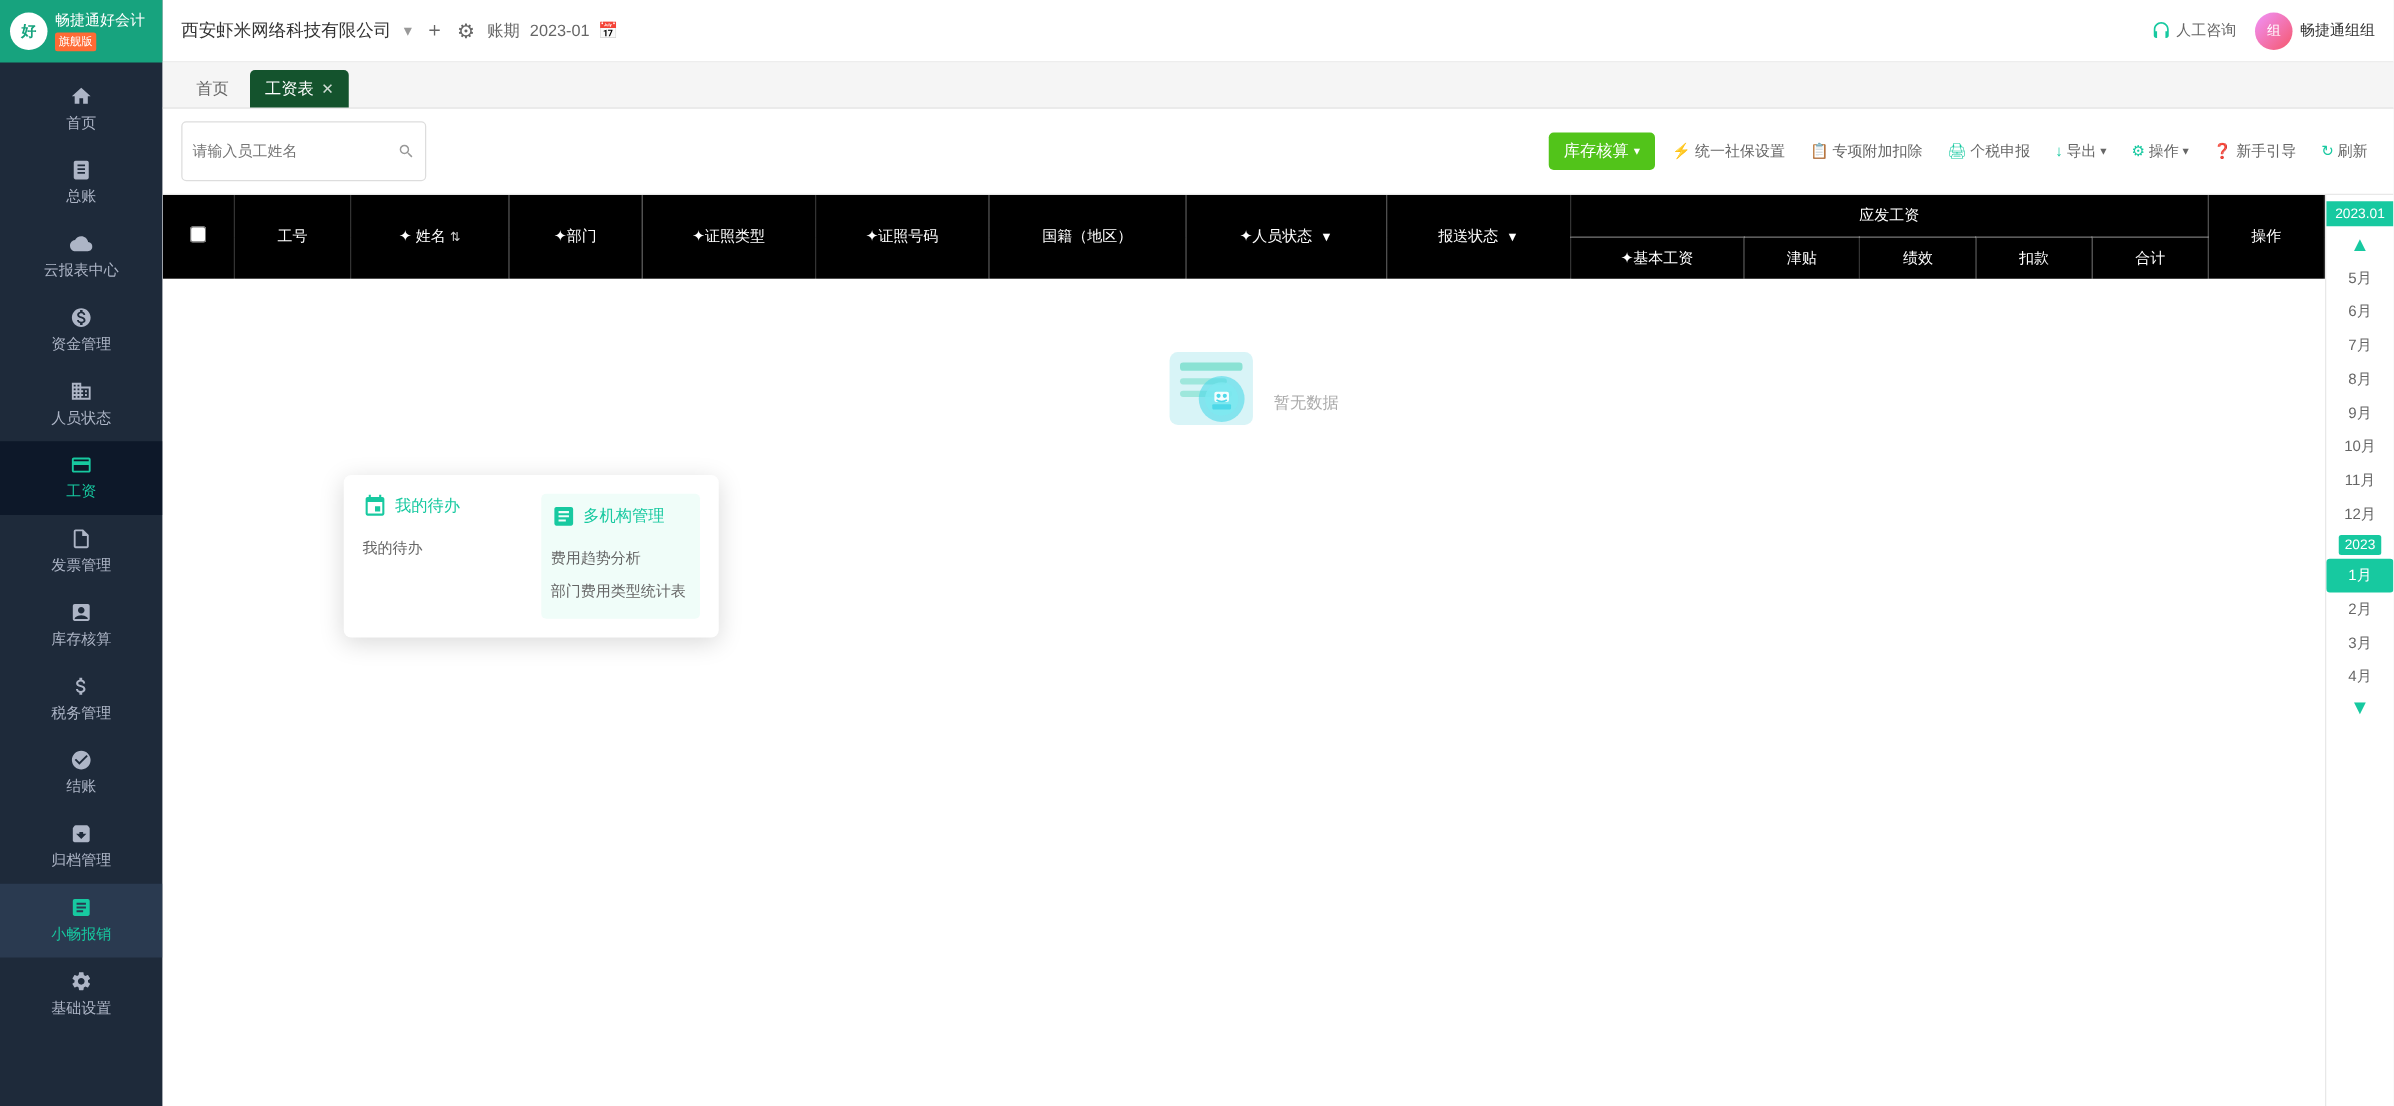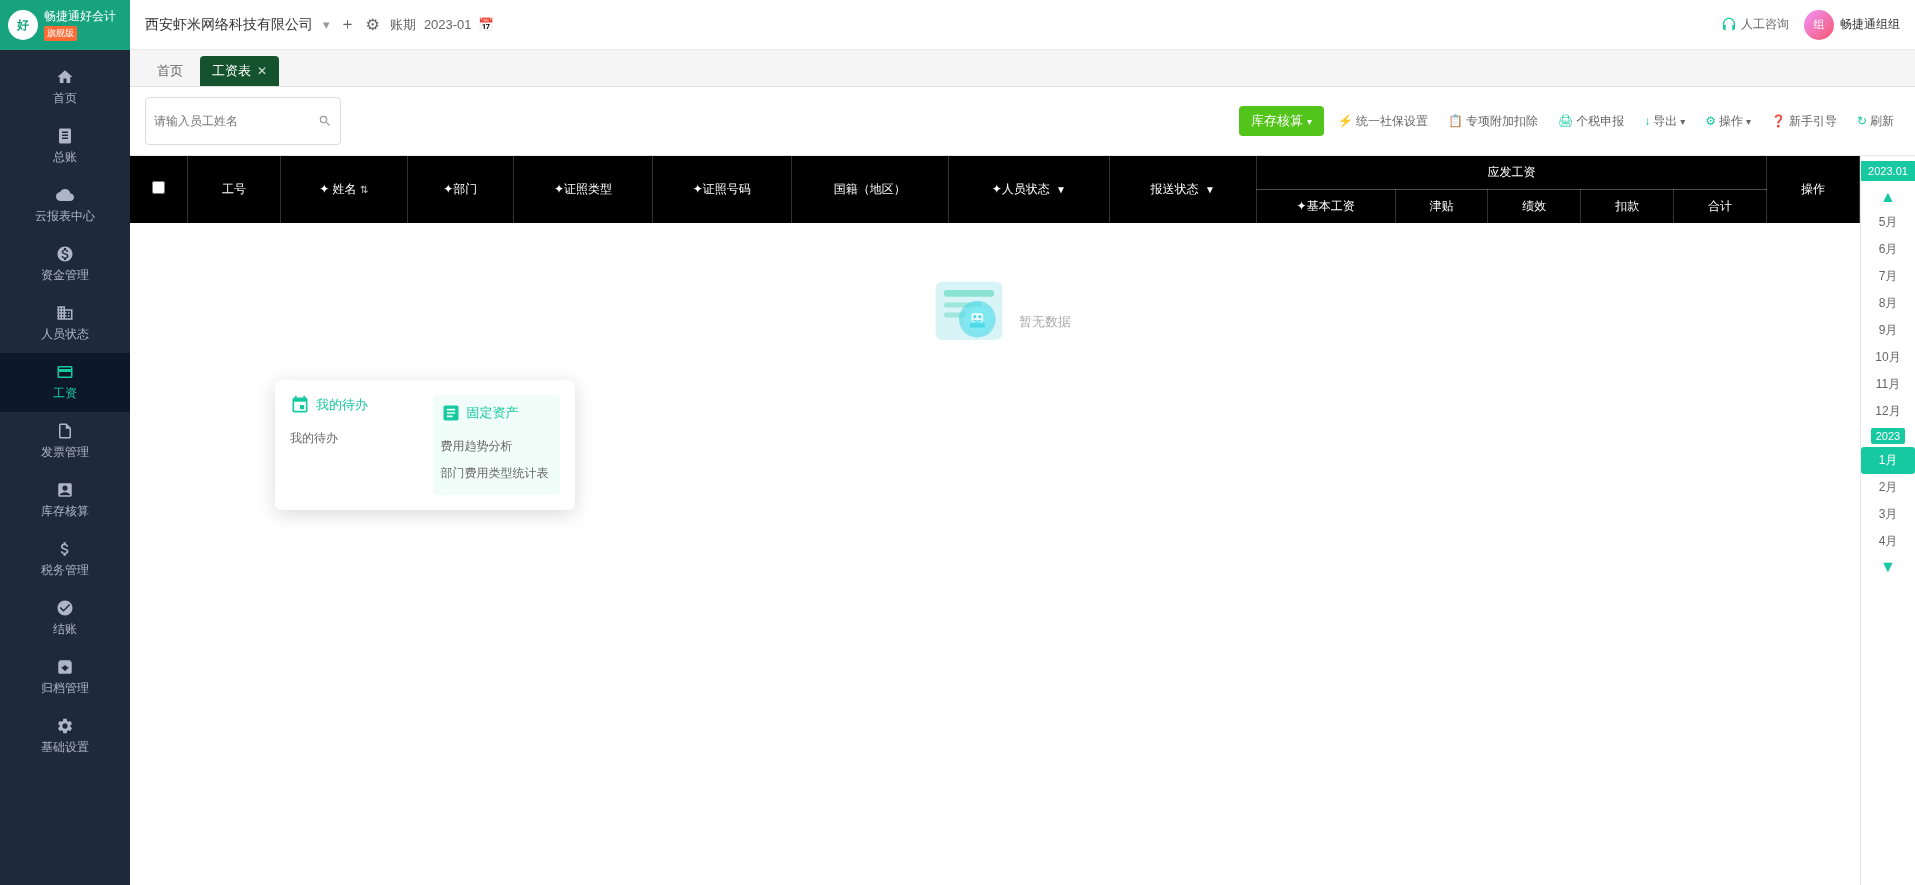--- a/index.html
+++ b/index.html
@@ -446,20 +446,26 @@
       <svg viewBox="0 0 24 24" fill="currentColor">
           <path d="M12 2C6.48 2 2 6.48 2 12s4.48 10 10 10 10-4.48 10-10S17.52 2 12 2zm-2 15l-5-5 1.41-1.41L10 14.17l7.59-7.59L19 8l-9 9z"></path>
         </svg>
       <span>结账</span>
     </div>
     <div class="sidebar-item">
       <svg viewBox="0 0 24 24" fill="currentColor">
           <path d="M20.54 5.23l-1.39-1.68C18.88 3.21 18.47 3 18 3H6c-.47 0-.88.21-1.16.55L3.46 5.23C3.17 5.57 3 6.02 3 6.5V19c0 1.1.9 2 2 2h14c1.1 0 2-.9 2-2V6.5c0-.48-.17-.93-.46-1.27zM12 17.5L6.5 12H10v-2h4v2h3.5L12 17.5z"></path>
         </svg>
       <span>归档管理</span>
+    </div>
+    <div class="sidebar-item special">
+      <svg viewBox="0 0 24 24" fill="currentColor">
+          <path d="M19 3H5c-1.1 0-2 .9-2 2v14c0 1.1.9 2 2 2h14c1.1 0 2-.9 2-2V5c0-1.1-.9-2-2-2zm-5 14H7v-2h7v2zm3-4H7v-2h10v2zm0-4H7V7h10v2z"></path>
+        </svg>
+      <span>小畅报销</span>
     </div>
     <div class="sidebar-item">
       <svg viewBox="0 0 24 24" fill="currentColor">
           <path d="M19.14 12.94c.04-.3.06-.61.06-.94 0-.32-.02-.64-.07-.94l2.03-1.58c.18-.14.23-.41.12-.61l-1.92-3.32c-.12-.22-.37-.29-.59-.22l-2.39.96c-.5-.38-1.03-.7-1.62-.94l-.36-2.54c-.04-.24-.24-.41-.48-.41h-3.84c-.24 0-.43.17-.47.41l-.36 2.54c-.59.24-1.13.57-1.62.94l-2.39-.96c-.22-.08-.47 0-.59.22L2.74 8.87c-.12.21-.08.47.12.61l2.03 1.58c-.05.3-.09.63-.09.94s.02.64.07.94l-2.03 1.58c-.18.14-.23.41-.12.61l1.92 3.32c.12.22.37.29.59.22l2.39-.96c.5.38 1.03.7 1.62.94l.36 2.54c.05.24.24.41.48.41h3.84c.24 0 .44-.17.47-.41l.36-2.54c.59-.24 1.13-.56 1.62-.94l2.39.96c.22.08.47 0 .59-.22l1.92-3.32c.12-.22.07-.47-.12-.61l-2.01-1.58zM12 15.6c-1.98 0-3.6-1.62-3.6-3.6s1.62-3.6 3.6-3.6 3.6 1.62 3.6 3.6-1.62 3.6-3.6 3.6z"></path>
         </svg>
       <span>基础设置</span>
     </div>
     <div class="sidebar-item">
       
       
@@ -644,21 +650,21 @@
           </svg>
           <span>我的待办</span>
         </div>
         <a class="popup-item">我的待办</a>
       </div>
       <div class="popup-right-section">
         <div class="popup-section-title">
           <svg class="section-icon" viewBox="0 0 24 24" fill="#17c9a0">
             <path d="M19 3H5c-1.1 0-2 .9-2 2v14c0 1.1.9 2 2 2h14c1.1 0 2-.9 2-2V5c0-1.1-.9-2-2-2zm-5 14H7v-2h7v2zm3-4H7v-2h10v2zm0-4H7V7h10v2z"></path>
           </svg>
-          <span>固定资产</span>
+          <span>多机构管理</span>
         </div>
         <a class="popup-item">费用趋势分析</a>
         <a class="popup-item">部门费用类型统计表</a>
       </div>
     </div>
   </div>
 
 </div>
 
 </body></html>

